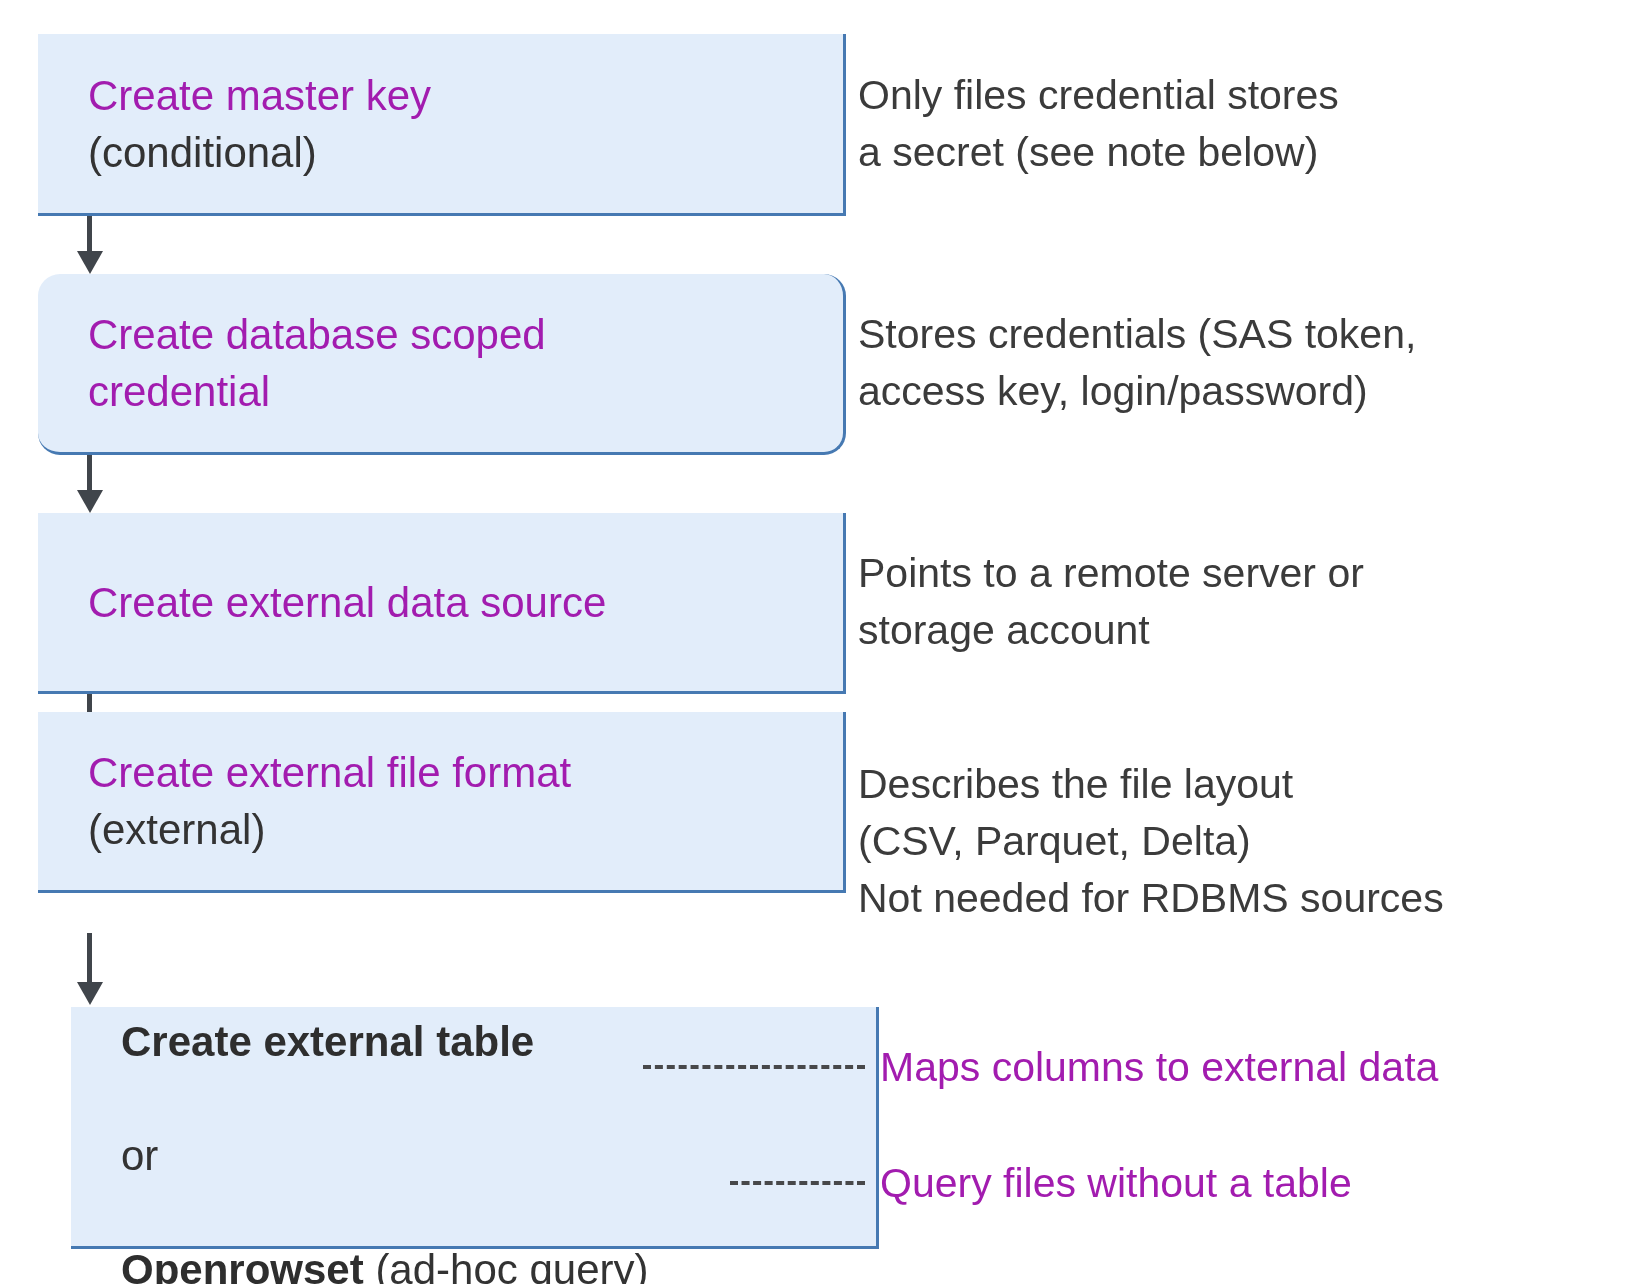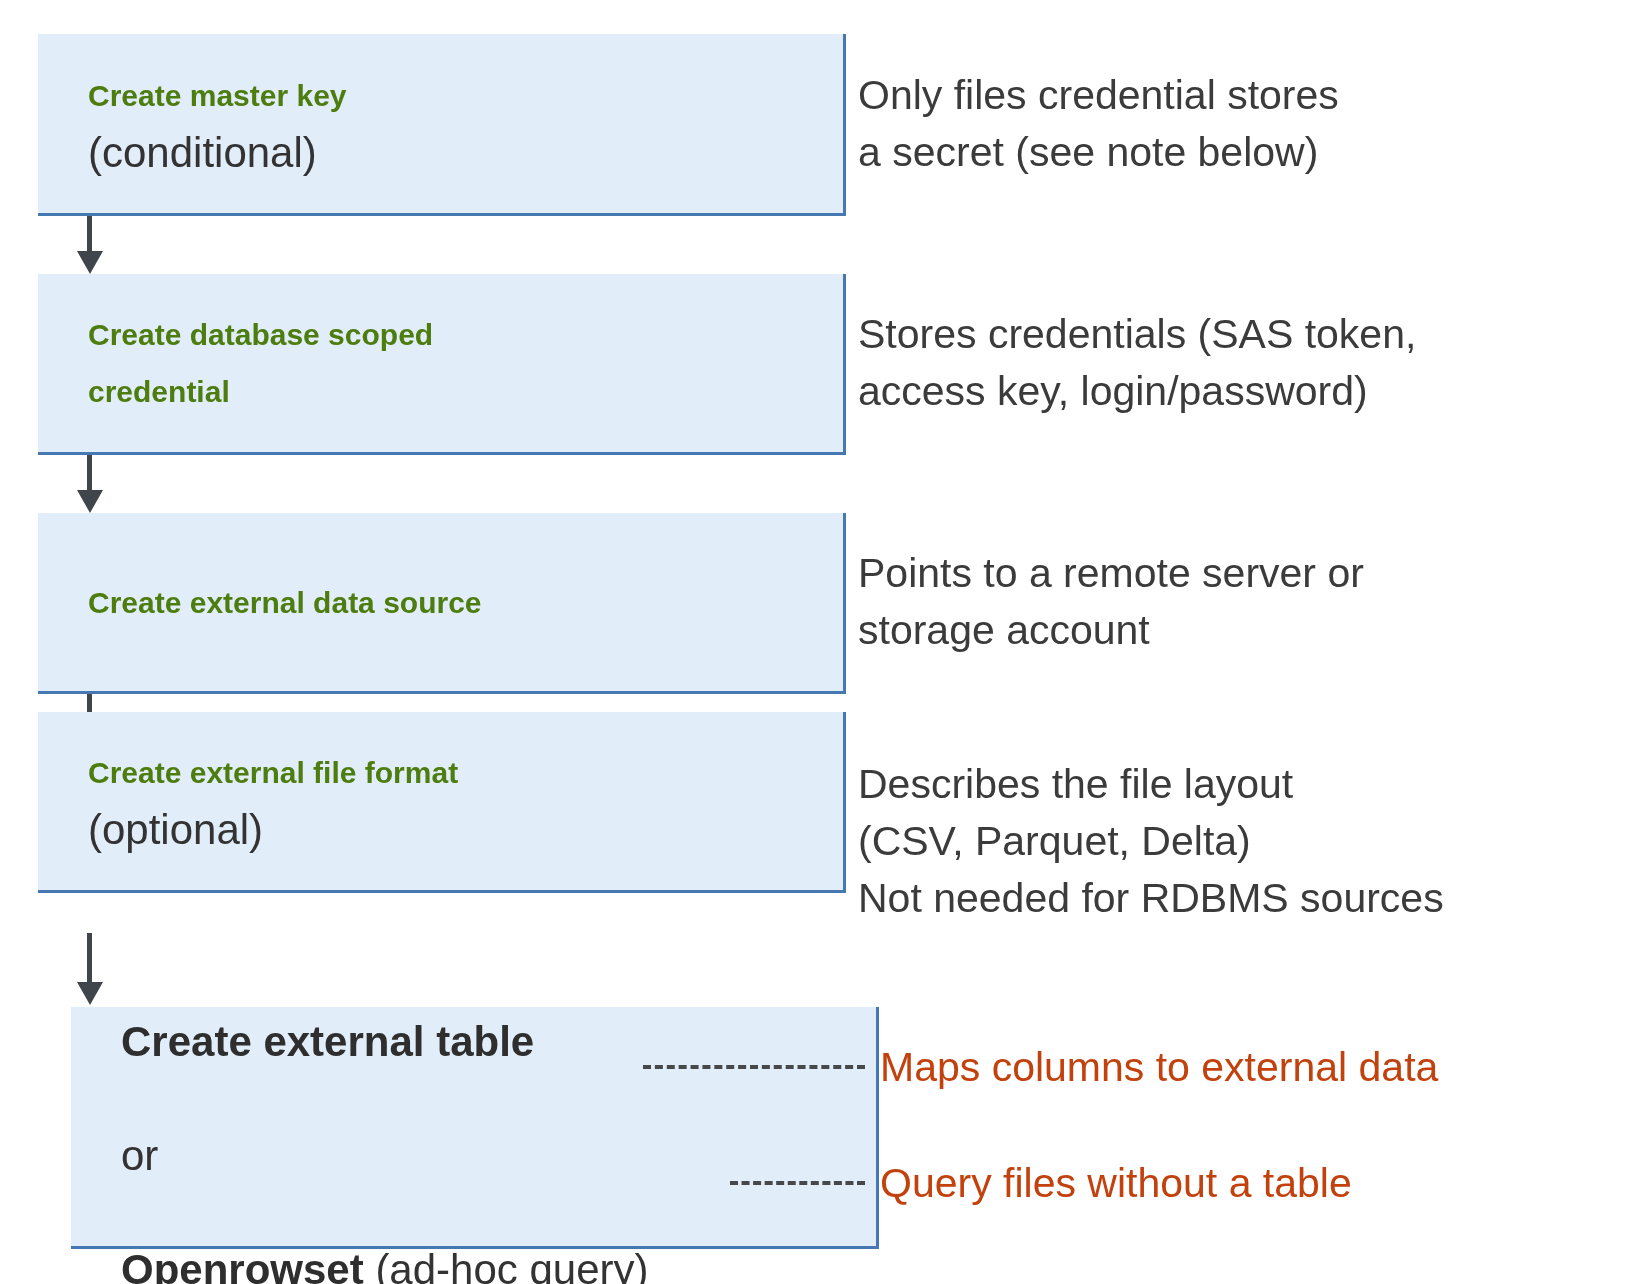--- a/index.html
+++ b/index.html
@@ -20,30 +20,30 @@
     padding-left: 50px;
     box-sizing: content-box;
     background: #e2edfa;
     border-right: 3px solid #4679b2;
     border-bottom: 3px solid #4679b2;
     display: flex;
     flex-direction: column;
     justify-content: center;
   }
   .box-1 { top: 34px;   height: 179px; }
-  .box-2 { top: 274px;  height: 178px; }
+  .box-2 { top: 274px;  height: 178px; border-radius: 22px; }
   .box-3 { top: 513px;  height: 178px; }
   .box-4 { top: 712px;  height: 178px; }
   .box-5 { top: 1007px; height: 239px; margin-left: 33px; }
 
   .t {
-    font-weight: 700;
-    font-size: 30px;
+    font-weight: 400;
+    font-size: 42px;
     line-height: 57px;
-    color: #4d7c0f;
+    color: #a21caf;
     white-space: pre-line;
   }
   .r {
     font-weight: 400;
     font-size: 42px;
     line-height: 57px;
     color: #333333;
     white-space: pre-line;
   }
   .inline-line { font-size: 42px; line-height: 57px; white-space: pre-line; }
@@ -69,21 +69,21 @@
   .note-3 { top: 513px;  height: 178px; }
   .note-4 { top: 752px;  height: 178px; }
 
   .note-line {
     position: absolute;
     left: 880px;
     width: 720px;
     font-size: 41px;
     line-height: 57px;
     font-weight: 400;
-    color: #c2410c;
+    color: #a21caf;
     white-space: nowrap;
   }
   .note-5a { top: 1039px; }
   .note-5b { top: 1155px; }
 
   
   .arrow { position: absolute; left: 77px; width: 26px; }
   .arrow-1 { top: 216px; height: 58px; }
   .arrow-2 { top: 455px; height: 58px; }
   .arrow-3 { top: 694px; height: 58px; }
@@ -151,21 +151,21 @@
   <div class="note note-3">Points to a remote server or
 storage account</div>
 
   <div class="arrow arrow-3">
     <div class="stem"></div>
     <div class="head"></div>
   </div>
 
   <div class="box box-4">
     <div class="t">Create external file format</div>
-    <div class="r">(optional)</div>
+    <div class="r">(external)</div>
   </div>
   <div class="note note-4">Describes the file layout
 (CSV, Parquet, Delta)
 Not needed for RDBMS sources</div>
 
   <div class="arrow arrow-4">
     <div class="stem"></div>
     <div class="head"></div>
   </div>
 

